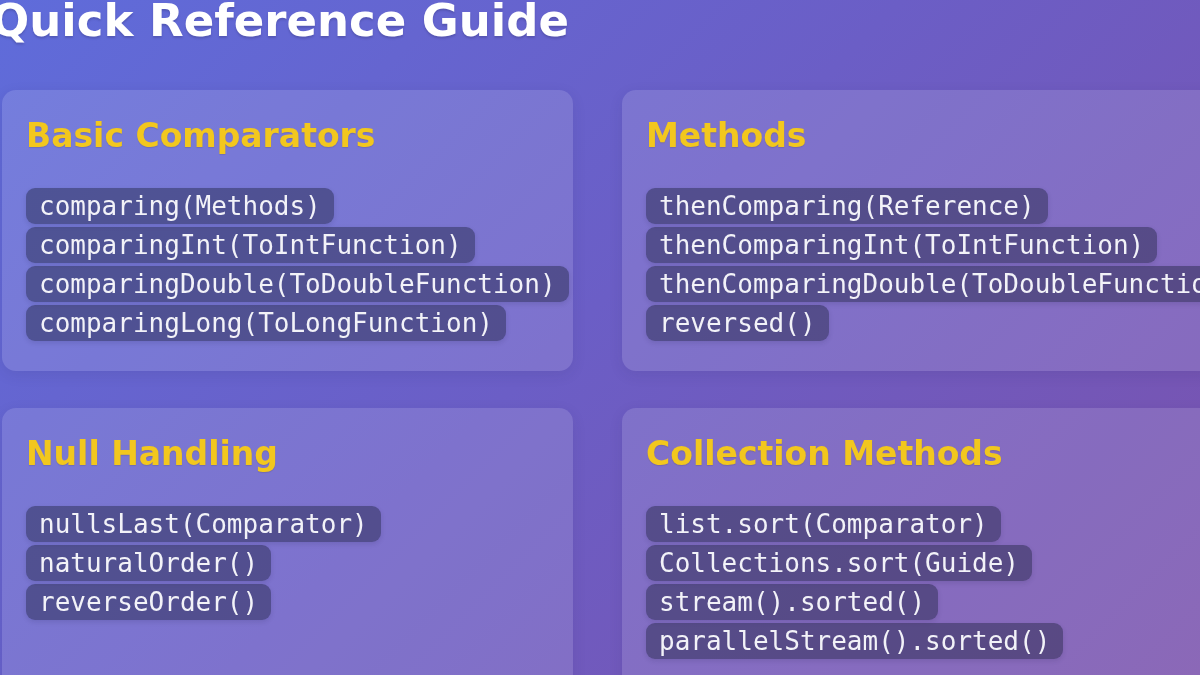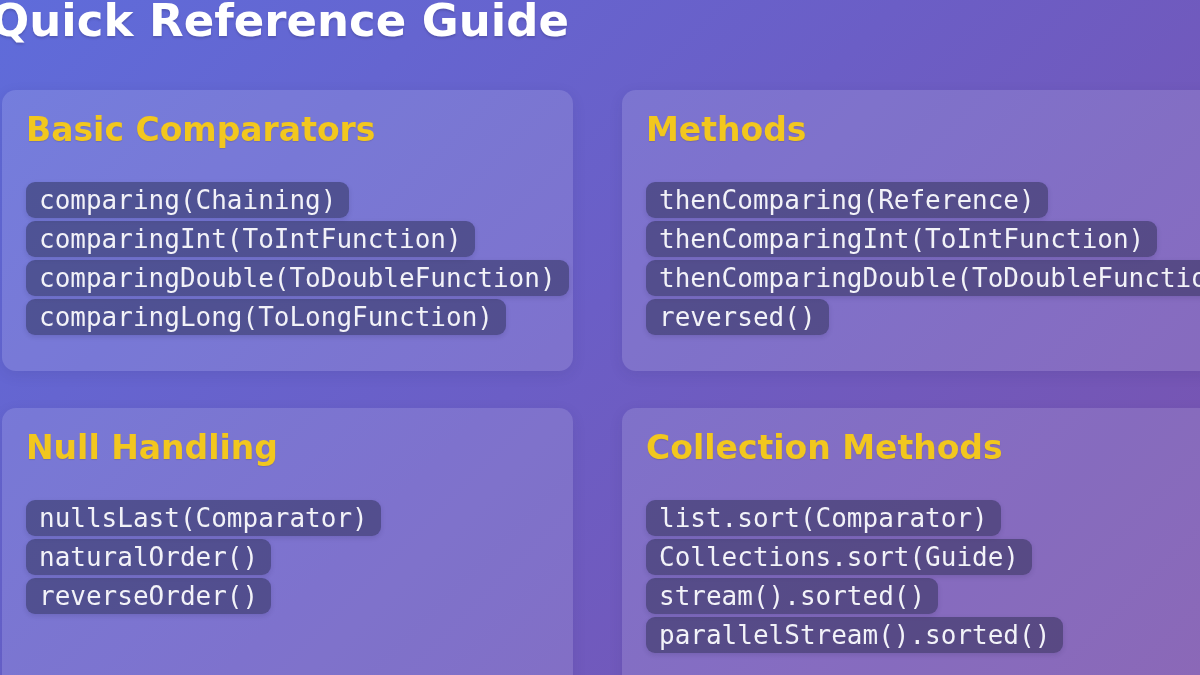--- a/index.html
+++ b/index.html
@@ -25,21 +25,21 @@
     font-weight: 800;
     color: var(--title-color);
     letter-spacing: 0px;
     text-shadow: 0 2px 2px rgba(40,40,90,0.25);
     white-space: nowrap;
   }
   .card {
     position: absolute;
     background: var(--card-bg);
     border-radius: 14px;
-    padding: 20px 24px;
+    padding: 26px 24px;
     box-sizing: border-box;
     box-shadow: 0 4px 14px rgba(40,35,90,0.10);
   }
   .card-pos-0 { left: 2px;   top: 90px;  width: 571px; height: 281px; }
   .card-pos-1 { left: 622px; top: 90px;  width: 596px; height: 281px; }
   .card-pos-2 { left: 2px;   top: 408px; width: 571px; height: 292px; }
   .card-pos-3 { left: 622px; top: 408px; width: 596px; height: 292px; }
   .card-heading {
     margin: 0 0 32px 0;
     font-size: 33px;
@@ -67,21 +67,21 @@
 </style>
 </head>
 <body>
 
 <div class="page">
   <h1 class="page-title">Quick Reference Guide</h1>
   <div id="cards-grid">
   <section class="card card-pos-0">
     <h2 class="card-heading">Basic Comparators</h2>
     <div class="chip-list">
-  <code class="chip">comparing(Chaining)</code>
+  <code class="chip">comparing(Methods)</code>
 
   <code class="chip">comparingInt(ToIntFunction)</code>
 
   <code class="chip">comparingDouble(ToDoubleFunction)</code>
 
   <code class="chip">comparingLong(ToLongFunction)</code>
 </div>
   </section>
 
   <section class="card card-pos-1">

